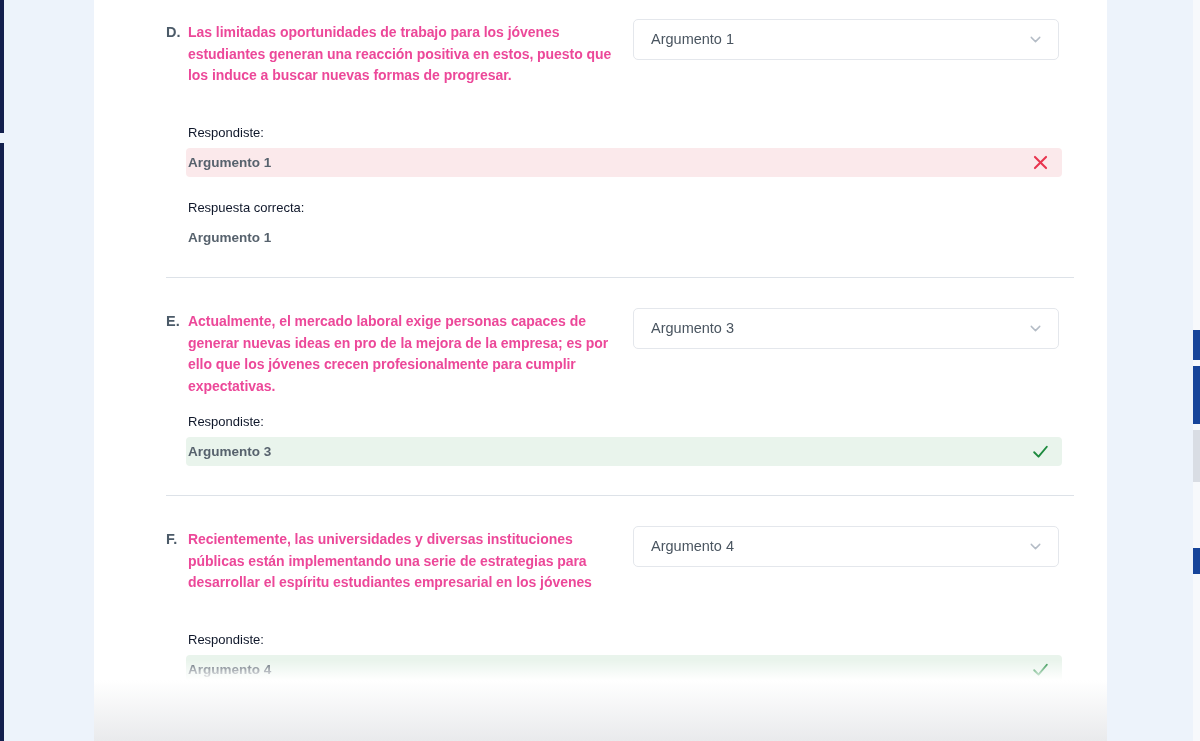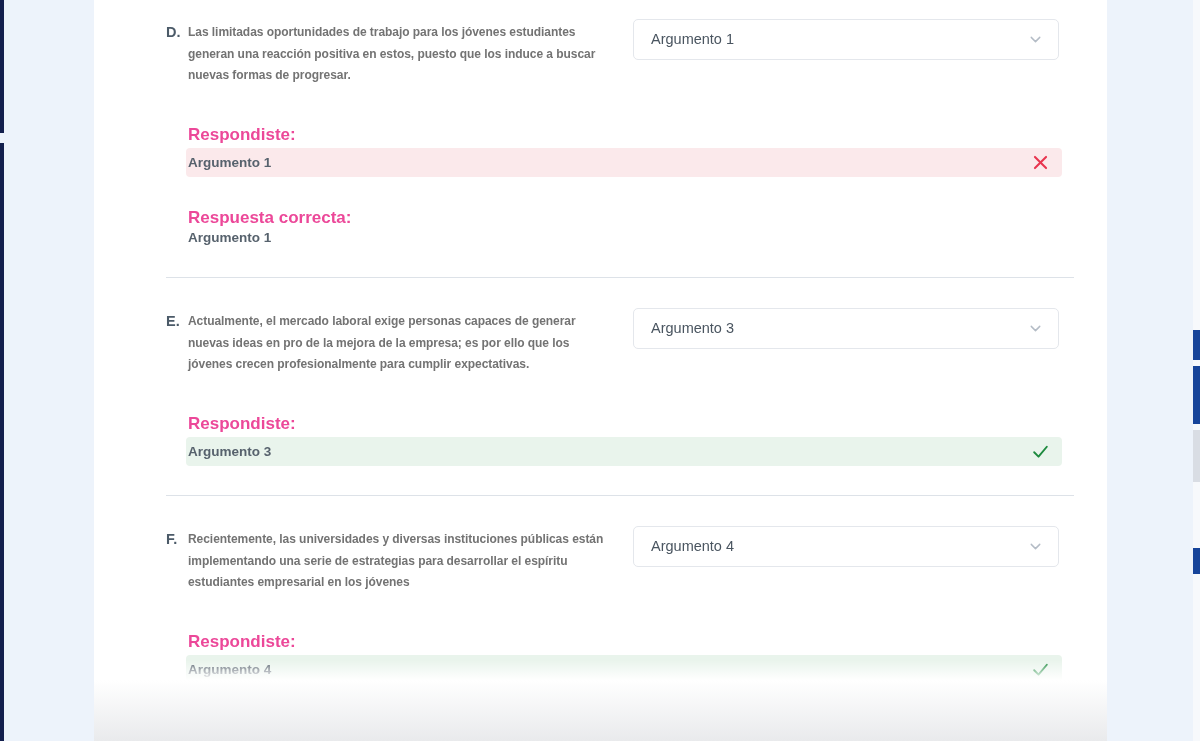--- a/index.html
+++ b/index.html
@@ -88,23 +88,23 @@
     color: #4b5a68;
     text-align: left;
     line-height: 21.5px;
   }
 
   .q-text {
     position: absolute;
     left: 94px;
     top: 0;
     width: 425px;
-    font-size: 12px;
+    font-size: 14px;
     font-weight: bold;
-    color: #737373;
+    color: #ec4899;
     line-height: 21.5px;
     letter-spacing: -0.05px;
   }
 
   .q-select {
     position: absolute;
     left: 539px;
     top: -3px;
     width: 426px;
     height: 41px;
@@ -127,23 +127,23 @@
     height: 17px;
     flex: none;
     color: #b4bcc6;
   }
   .chev svg { display: block; width: 100%; height: 100%; }
 
   
   .ans-label {
     position: absolute;
     left: 94px;
-    font-size: 17px;
-    font-weight: bold;
-    color: #ec4899;
+    font-size: 13px;
+    font-weight: normal;
+    color: #0f172a;
     line-height: 1;
   }
 
   .ans-band {
     position: absolute;
     left: 92px;
     width: 876px;
     height: 29px;
     border-radius: 4px;
     display: flex;
@@ -206,21 +206,21 @@
       <div class="ans-label" style="top: 104px;">Respondiste:</div>
       <div class="ans-band wrong" style="top: 126px;">
         <span class="ans-text">Argumento 1</span>
         <span class="mark">
           <svg viewBox="0 0 24 24" fill="none" stroke="#e8354f" stroke-width="2.6" stroke-linecap="round">
             <line x1="5" y1="5" x2="19" y2="19"></line>
             <line x1="19" y1="5" x2="5" y2="19"></line>
           </svg>
         </span>
       </div>
-      <div class="ans-label" style="top: 179px; margin-top: 8px;">Respuesta correcta:</div>
+      <div class="ans-label" style="top: 179px;">Respuesta correcta:</div>
       <div class="ans-band plain" style="top: 201px;">
         <span class="ans-text">Argumento 1</span>
       </div>
     </div>
     <div class="question-block" style="top: 311px;">
       <div class="q-letter">E.</div>
       <div class="q-text">Actualmente, el mercado laboral exige personas capaces de generar nuevas ideas en pro de la mejora de la empresa; es por ello que los jóvenes crecen profesionalmente para cumplir expectativas.</div>
       <div class="q-select">
         <span class="q-select-value">Argumento 3</span>
         <span class="chev">

